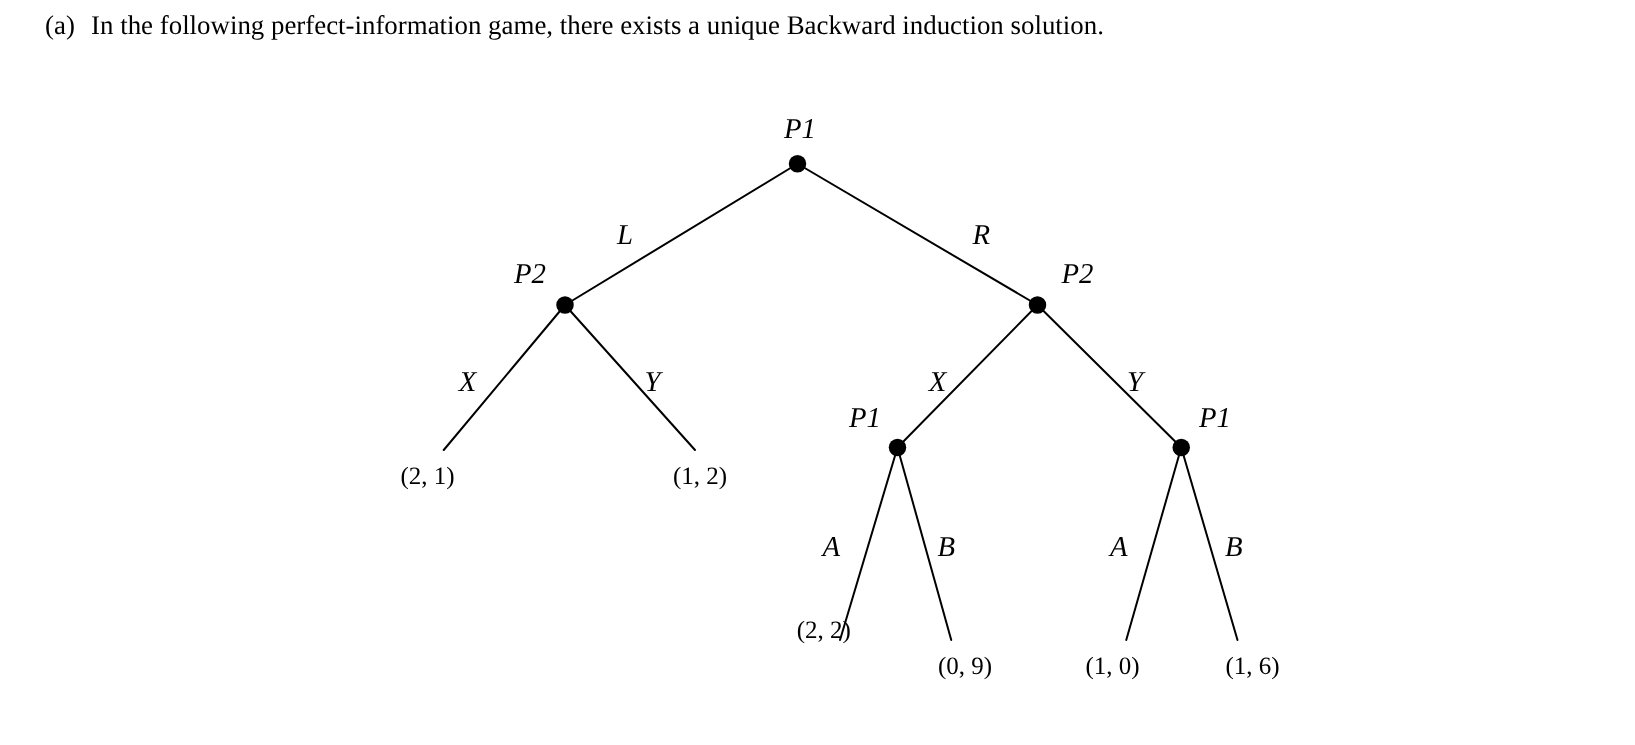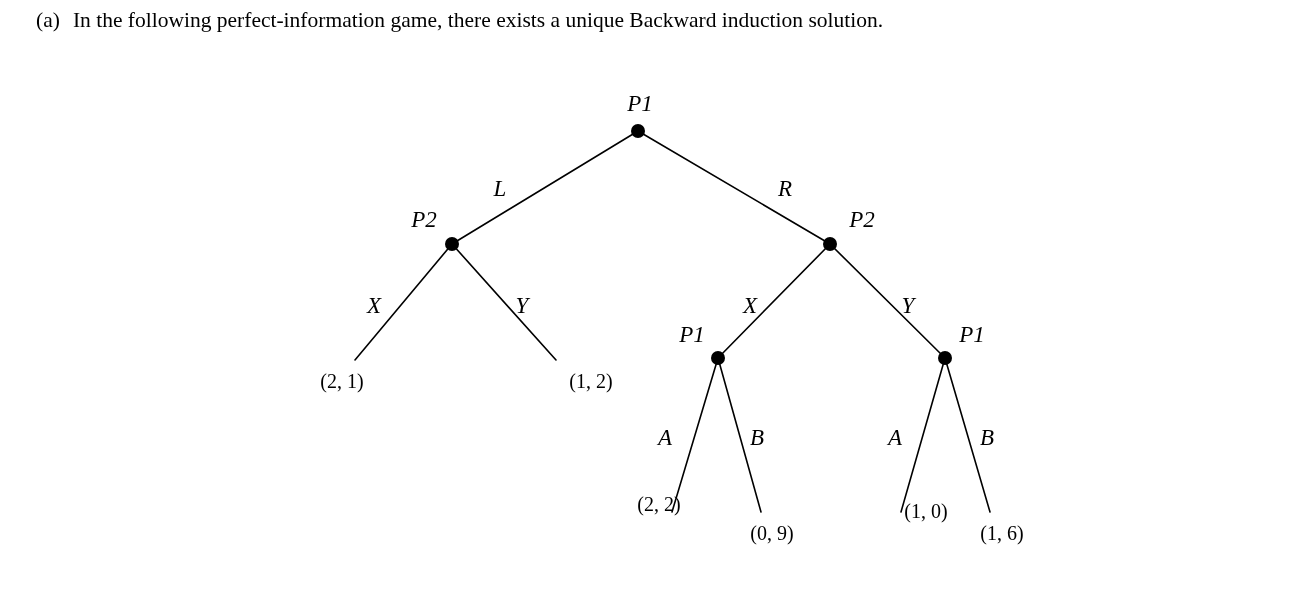--- a/index.html
+++ b/index.html
@@ -110,19 +110,19 @@
   <div class="lbl" style="left:374px; top:305px;">X</div>
   <div class="lbl" style="left:522px; top:305px;">Y</div>
   <div class="lbl" style="left:750px; top:305px;">X</div>
   <div class="lbl" style="left:908px; top:305px;">Y</div>
   <div class="lbl" style="left:665px; top:437px;">A</div>
   <div class="lbl" style="left:757px; top:437px;">B</div>
   <div class="lbl" style="left:895px; top:437px;">A</div>
   <div class="lbl" style="left:987px; top:437px;">B</div>
 
   <div class="payoff" style="left:342px; top:381px;">(2, 1)</div>
-  <div class="payoff" style="left:591px; top:381px;">(1, 2)</div>
+  <div class="payoff" style="left:560px; top:381px;">(1, 2)</div>
   <div class="payoff" style="left:659px; top:504px;">(2, 2)</div>
   <div class="payoff" style="left:772px; top:533px;">(0, 9)</div>
-  <div class="payoff" style="left:890px; top:511px;margin-left:36px;">(1, 0)</div>
+  <div class="payoff" style="left:890px; top:533px;">(1, 0)</div>
   <div class="payoff" style="left:1002px; top:533px;">(1, 6)</div>
 
 </div>
 
 </body></html>

